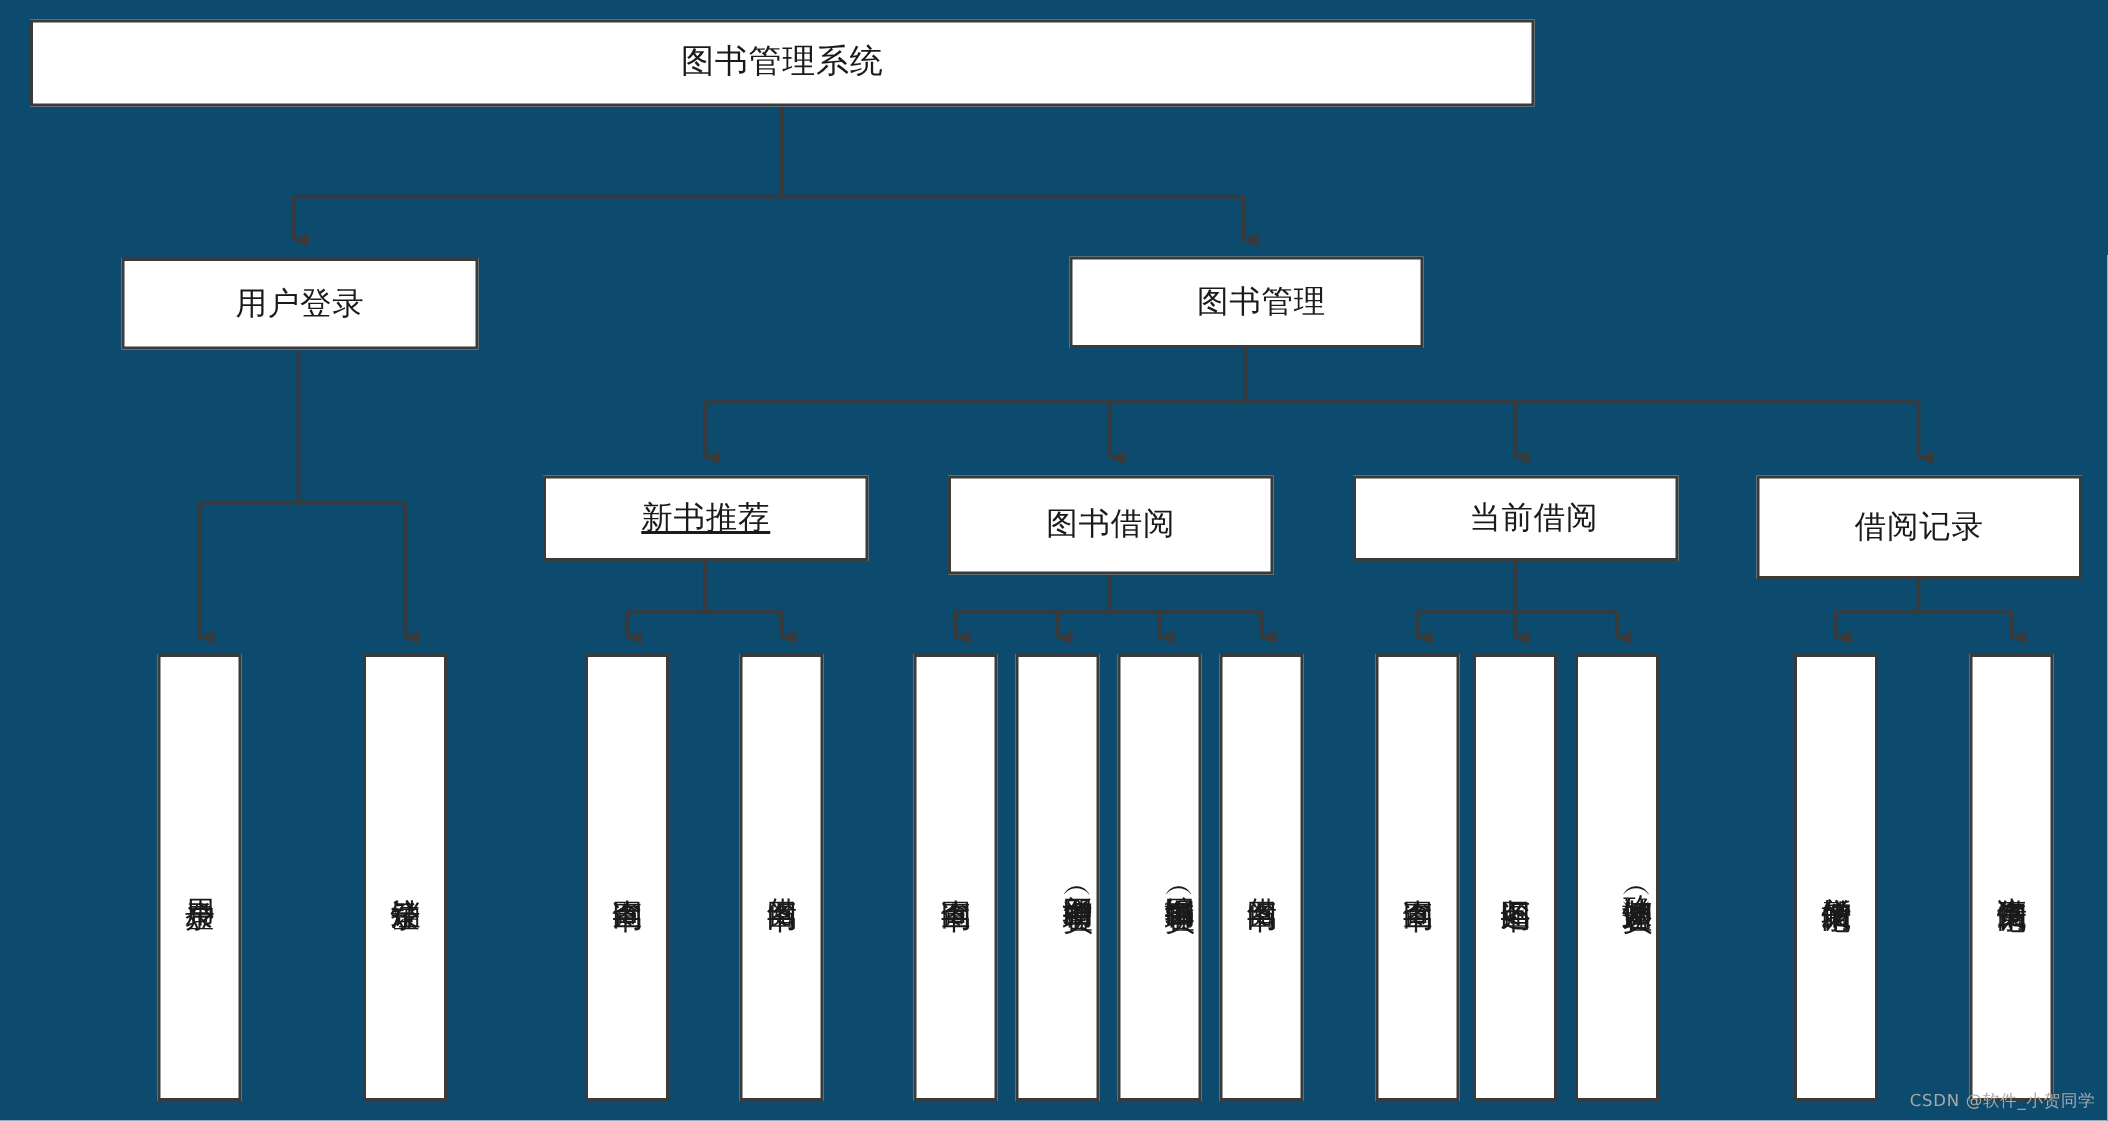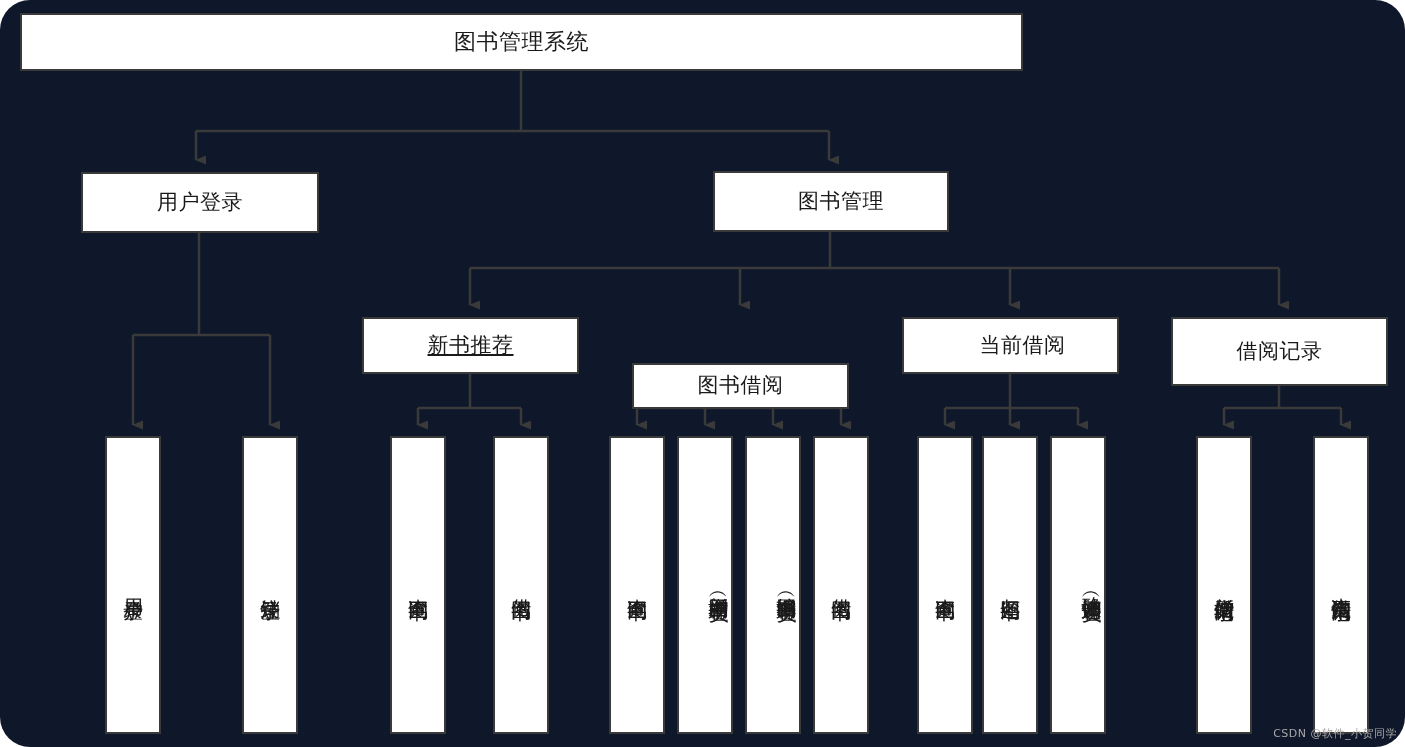--- a/index.html
+++ b/index.html
@@ -8,23 +8,22 @@
     padding: 0;
     background: #ffffff;
   }
   body {
     font-family: "DejaVu Sans", "Liberation Sans", sans-serif;
   }
   #canvas {
     position: relative;
     width: 1405px;
     height: 747px;
-    background: #0f172a;
+    background: #0c4a6e;
     overflow: hidden;
-    border-radius: 30px;
   }
   #edges {
     position: absolute;
     left: 0;
     top: 0;
     width: 1405px;
     height: 747px;
     pointer-events: none;
   }
   .node {
@@ -132,21 +131,21 @@
   </div>
 
   <div class="node node-h" style="left:713px; top:171px; width:236px; height:61px;padding-left:20px;">
     <span>图书管理</span>
   </div>
 
   <div class="node node-h" style="left:362px; top:317px; width:217px; height:57px;text-decoration:underline;">
     <span>新书推荐</span>
   </div>
 
-  <div class="node node-h" style="left:632px; top:317px; width:217px; height:46px;margin-top:46px;">
+  <div class="node node-h" style="left:632px; top:317px; width:217px; height:66px;">
     <span>图书借阅</span>
   </div>
 
   <div class="node node-h" style="left:902px; top:317px; width:217px; height:57px;padding-left:24px;">
     <span>当前借阅</span>
   </div>
 
   <div class="node node-h" style="left:1171px; top:317px; width:217px; height:69px;">
     <span>借阅记录</span>
   </div>

